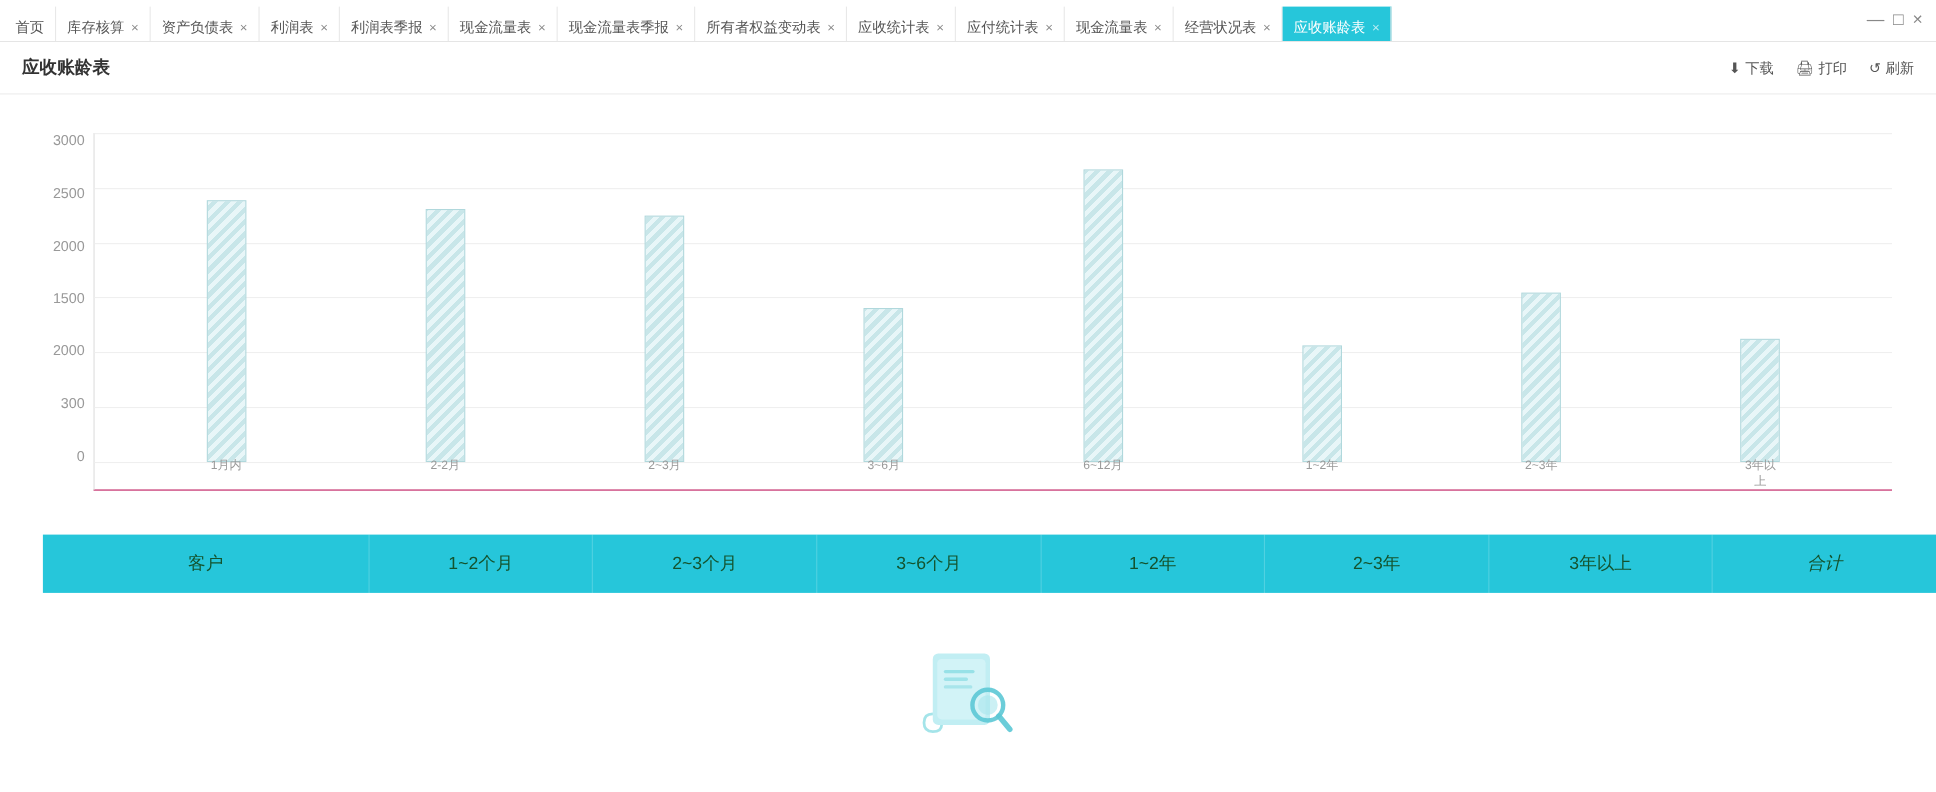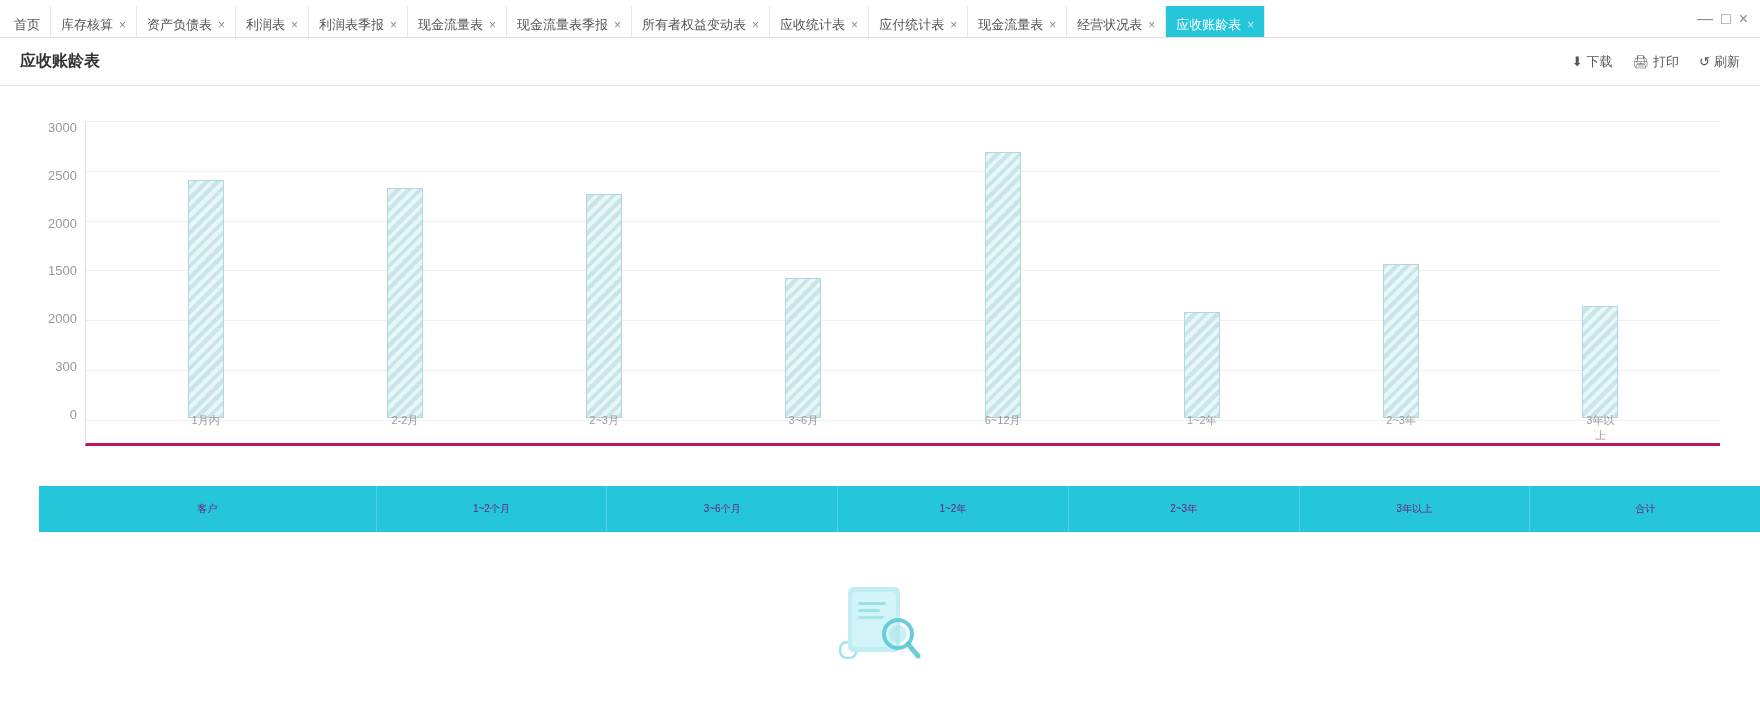--- a/index.html
+++ b/index.html
@@ -122,21 +122,21 @@
       font-size: 13px;
       color: #999;
       line-height: 1;
     }
 
     .chart-plot {
       flex: 1;
       position: relative;
       height: 325px;
       border-left: 1px solid #ddd;
-      border-bottom: 3px solid #be185d;
+      border-bottom: 1px solid #be185d;
     }
 
     .grid-lines {
       position: absolute;
       top: 0; left: 0; right: 0;
       height: 300px;
       display: flex;
       flex-direction: column-reverse;
       justify-content: space-between;
     }
@@ -191,36 +191,37 @@
       font-size: 11px;
       color: #999;
       text-align: center;
       width: 36px;
     }
 
     
     .table-header {
       display: flex;
       background: #26c6da;
-      color: #701a75;
-      font-size: 10px;
+      color: #14532d;
+      font-size: 16px;
       font-weight: 500;
       margin-left: 39px;
     }
     .th-cell {
       flex: 1;
       padding: 16px 8px;
       text-align: center;
       border-right: 1px solid rgba(255,255,255,0.2);
     }
     .th-cell:first-child {
       flex: 1.5;
     }
     .th-cell:last-child {
       border-right: none;
+      font-style: italic;
     }
 
     
     .empty-state {
       display: flex;
       flex-direction: column;
       align-items: center;
       justify-content: center;
       padding: 40px 20px;
     }
@@ -379,20 +380,21 @@
             <span class="x-label">3年以上</span>
           </div>
       </div>
     </div>
   </div>
 
   <div class="table-header" id="table-header-row">
 
   <div class="th-cell" style="flex: 1.5 1 0%;">客户</div>
       <div class="th-cell">1~2个月</div>
+      <div class="th-cell">2~3个月</div>
       <div class="th-cell">3~6个月</div>
       <div class="th-cell">1~2年</div>
       <div class="th-cell">2~3年</div>
       <div class="th-cell">3年以上</div>
       <div class="th-cell">合计</div>
     </div>
 
   <div class="empty-state">
     <div class="empty-icon">
       <svg class="doc-svg" viewBox="0 0 100 100">

